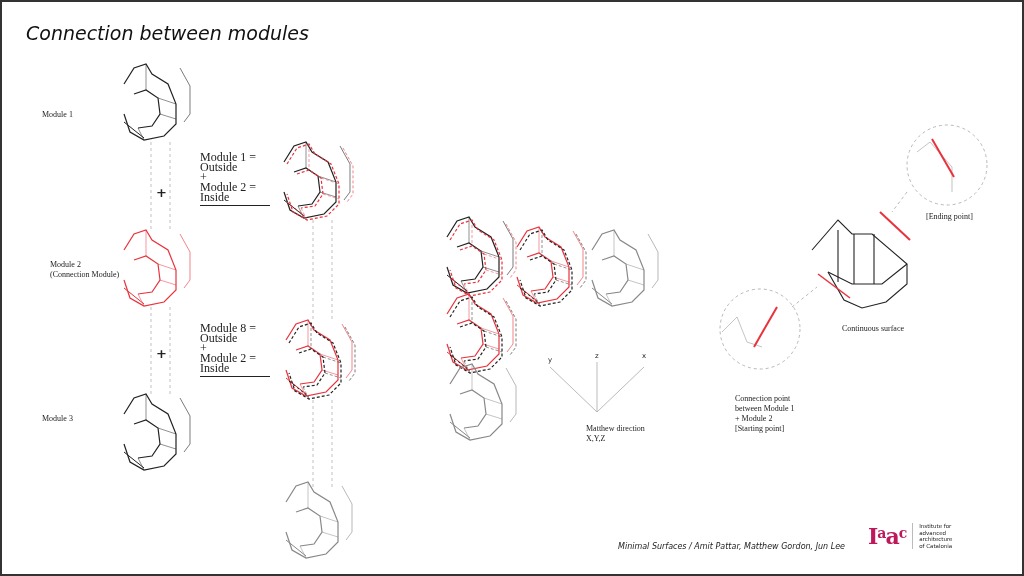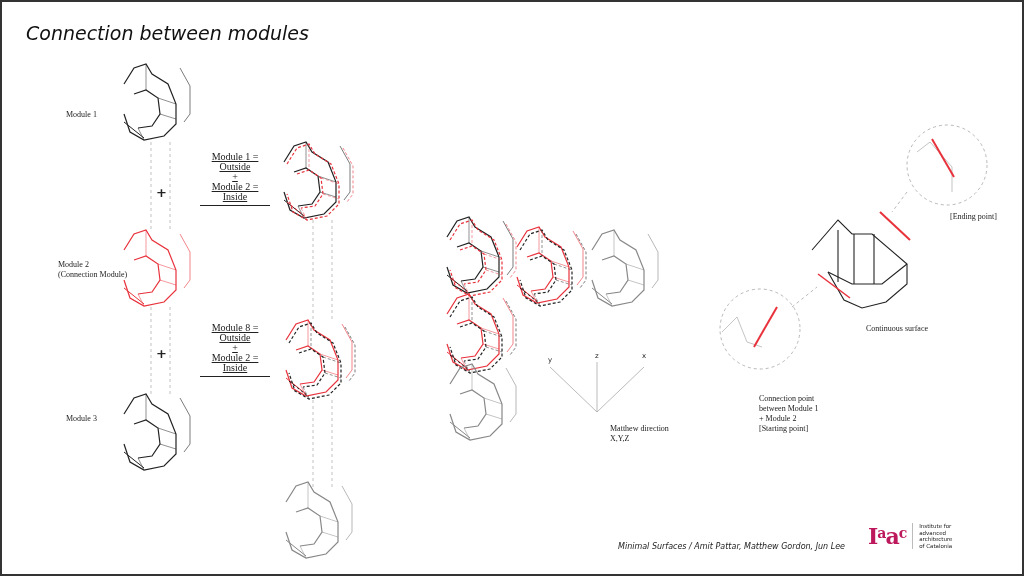--- a/index.html
+++ b/index.html
@@ -5,22 +5,22 @@
   html, body { margin:0; padding:0; background:#fff; }
   .frame {
     position:relative; width:1024px; height:576px; box-sizing:border-box;
     border:2px solid #333; background:#fff; overflow:hidden;
     font-family:"Liberation Serif", serif; color:#222;
   }
   .title {
     position:absolute; left:24px; top:20px; font-family:"DejaVu Sans", sans-serif;
     font-style:italic; font-size:19px; color:#111;
   }
-  .lbl { position:absolute; font-size:8px; line-height:10px; color:#222; white-space:pre;margin-left:24px; }
-  .eq { position:absolute; font-size:10px; line-height:10px; text-align:center; width:70px;text-decoration:underline; }
+  .lbl { position:absolute; font-size:8px; line-height:10px; color:#222; white-space:pre; }
+  .eq { position:absolute; font-size:12px; line-height:10px; width:70px; }
   .eq .rule { border-top:1px solid #222; margin-top:3px; }
   .plus { position:absolute; font-size:13px; font-family:"DejaVu Sans", sans-serif; font-weight:bold; }
   svg.draw { position:absolute; left:0; top:0; }
   .credit {
     position:absolute; left:616px; top:540px; font-family:"DejaVu Sans", sans-serif;
     font-style:italic; font-size:8px; color:#222;
   }
   .logo { position:absolute; left:866px; top:521px; display:flex; align-items:center; }
   .logo-mark { font-family:"DejaVu Serif", serif; font-weight:bold; font-size:22px; letter-spacing:-1px; color:#be185d; }
   .logo-mark sup { font-size:14px; vertical-align:6px; }
@@ -146,21 +146,21 @@
     </g>
     <g fill="none">
       <polyline points="915,150 928,140 950,165 950,190" stroke="#aaa" stroke-width="0.7"></polyline>
       <line x1="930" y1="137" x2="952" y2="175" stroke="#e8323c" stroke-width="2"></line>
       <polyline points="720,330 735,315 745,340 760,345" stroke="#aaa" stroke-width="0.7"></polyline>
       <line x1="775" y1="305" x2="752" y2="345" stroke="#e8323c" stroke-width="2"></line>
     </g>
   </svg>
 
   <div class="lbl" style="left:40px;top:108px">Module 1</div>
-  <div class="lbl" style="left:32px;top:258px">Module 2
+  <div class="lbl" style="left:48px;top:258px">Module 2
 (Connection Module)</div>
   <div class="lbl" style="left:40px;top:412px">Module 3</div>
   <div class="plus" style="left:154px;top:183px">+</div>
   <div class="plus" style="left:154px;top:344px">+</div>
 
   <div class="eq" style="left:198px;top:150px">
     <div>Module 1 = Outside</div>
     <div>+</div>
     <div>Module 2 = Inside</div>
     <div class="rule"></div>

